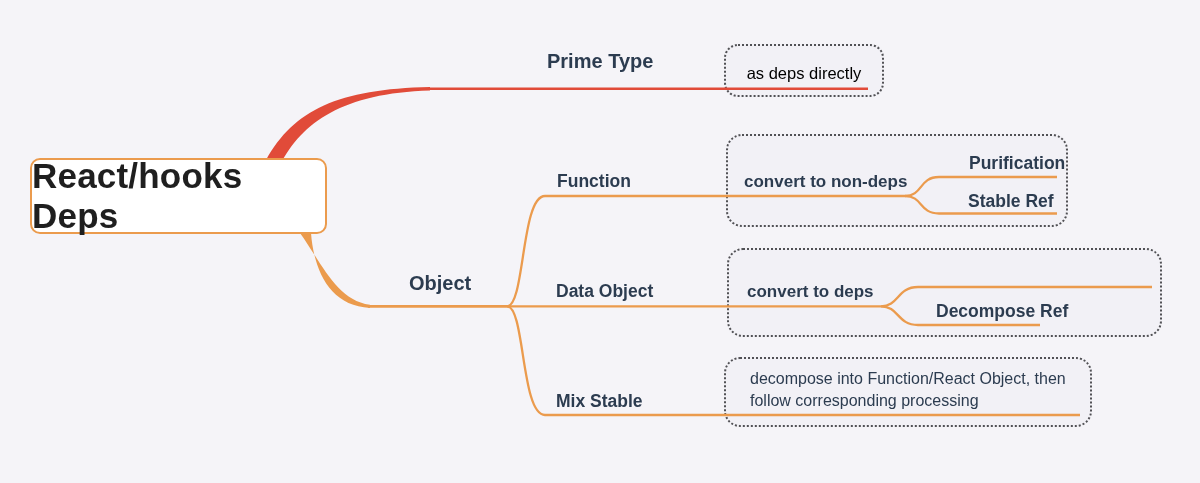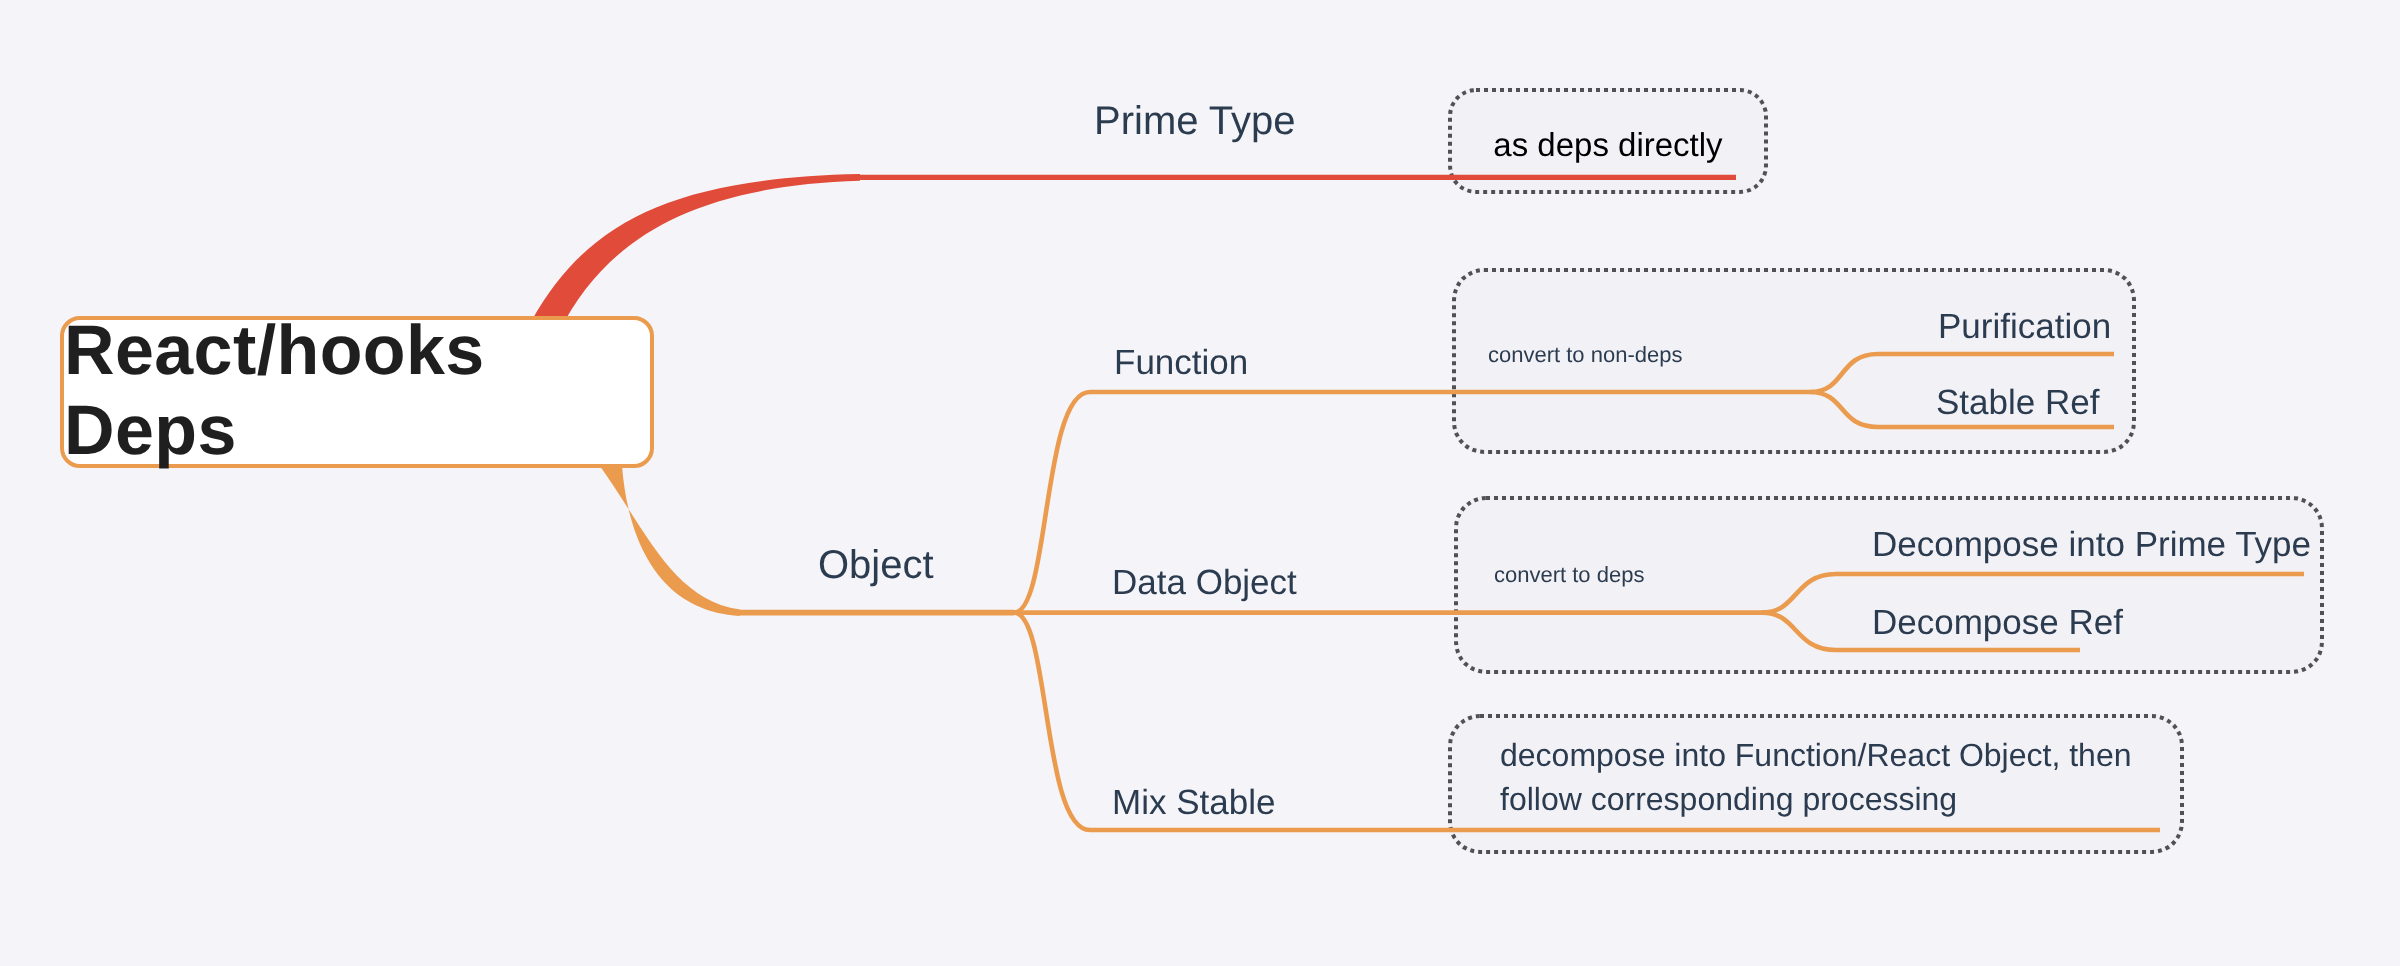--- a/index.html
+++ b/index.html
@@ -36,24 +36,25 @@
   .box-dataobject{left:727px;top:248px;width:435px;height:89px;}
   .box-mixobject{left:724px;top:357px;width:368px;height:70px;}
 
   
   svg.links{position:absolute;left:0;top:0;z-index:2;pointer-events:none;}
 
   
   .lbl{
     position:absolute;color:#2c3c50;white-space:nowrap;z-index:3;
     line-height:1.15;
+    font-weight:bold;
   }
   .lvl1{font-size:20px;}
   .lvl2{font-size:17.5px;}
-  .boxtxt{font-size:11px;}
+  .boxtxt{font-size:17px;}
   .asdeps-text{font-size:16.5px;color:#000000;white-space:nowrap;}
   .mix-note{
     position:absolute;left:750px;top:368px;width:326px;
     font-size:16px;line-height:22px;color:#2c3c50;z-index:3;white-space:normal;
   }
 </style>
 </head>
 <body>
 
 <div class="canvas">
@@ -99,19 +100,18 @@
   <div class="lbl lvl2" style="left:556px;top:391px;">Mix Stable</div>
 
   <div class="lbl boxtxt" style="left:744px;top:172px;">convert to non-deps</div>
 
   <div class="lbl lvl2" style="left:969px;top:153px;">Purification</div>
 
   <div class="lbl lvl2" style="left:968px;top:191px;">Stable Ref</div>
 
   <div class="lbl boxtxt" style="left:747px;top:282px;">convert to deps</div>
 
-  <div class="lbl lvl2" style="left:936px;top:262px;">Decompose into Prime Type</div>
 
   <div class="lbl lvl2" style="left:936px;top:301px;">Decompose Ref</div>
 
   <div class="mix-note">decompose into Function/React Object, then follow corresponding processing</div>
 
 </div>
 
 </body></html>

